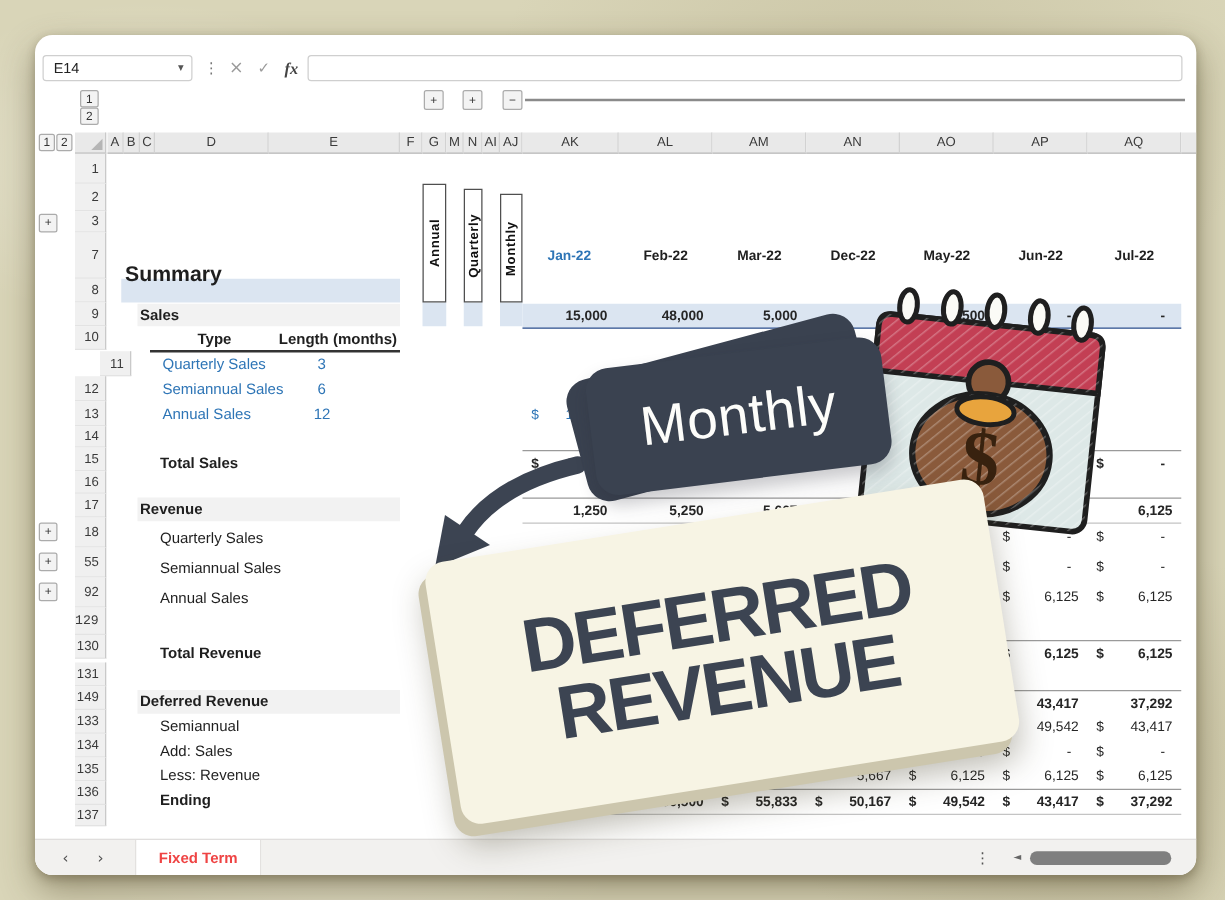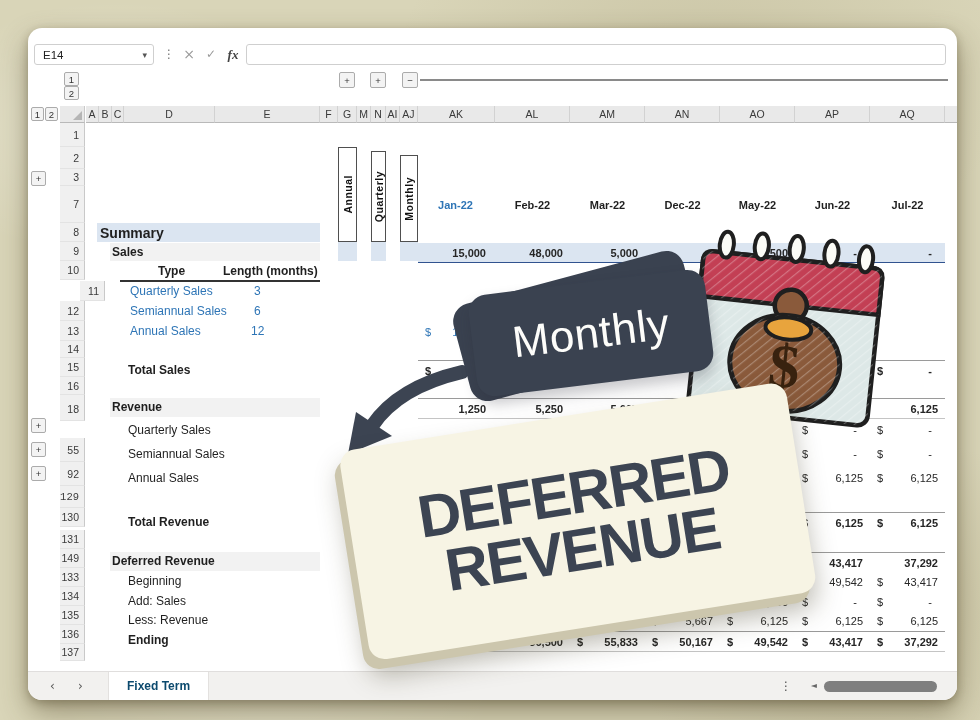--- a/index.html
+++ b/index.html
@@ -53,21 +53,21 @@
   .vrow.bold .cell{font-weight:bold;}
   .vrow.bluetxt .cell{color:#2e75b6;}
   .vrow.blueband{background:#dbe5f1;border-bottom:1px solid #31538f;}
   .vrow.btop{border-top:1px solid #9a9a9a;}
   .vrow.bbot{border-bottom:1px solid #c4c4c4;}
   .hline{position:absolute;background:#333;}
   
   .tabbar{position:absolute;left:0;bottom:0;width:100%;height:28px;background:#f2f1ef;border-top:1px solid #e0dedd;}
   .tabnav{position:absolute;top:0;height:28px;line-height:28px;color:#555;font-size:12px;font-family:"DejaVu Sans",sans-serif;}
   .sheettab{position:absolute;left:80px;top:0;height:28px;line-height:28px;background:#fff;padding:0 18px;
-    font-size:12px;font-weight:bold;color:#0c4a6e;border-right:1px solid #e3e1df;border-left:1px solid #e3e1df;}
+    font-size:12px;font-weight:bold;color:#ef4444;border-right:1px solid #e3e1df;border-left:1px solid #e3e1df;}
   .scrollthumb{position:absolute;right:20px;top:9px;width:113px;height:11px;background:#7f7f7f;border-radius:6px;}
   
   .svgoverlay{position:absolute;left:0;top:0;width:980px;height:720px;pointer-events:none;}
   .monthly-back{position:absolute;left:458px;top:276px;width:238px;height:100px;background:#3a4250;border-radius:18px;
     transform:rotate(-15deg);}
   .monthly{position:absolute;left:472px;top:282px;width:238px;height:102px;background:#3a4250;border-radius:18px;
     transform:rotate(-7deg);display:flex;align-items:center;justify-content:center;box-shadow:0 8px 14px rgba(40,40,50,.25);}
   .monthly span{color:#fdfdfa;font-size:44px;letter-spacing:.5px;}
   .defsticker{position:absolute;left:338px;top:452px;width:452px;height:212px;background:#f7f4e4;border-radius:16px;
     transform:rotate(-9deg);transform-origin:top left;
@@ -140,21 +140,21 @@
         <div class="rownum" style="top:195px;height:19px;line-height:19px;">8</div>
         <div class="rownum" style="top:214px;height:19px;line-height:19px;">9</div>
         <div class="rownum" style="top:233px;height:19px;line-height:19px;">10</div>
         <div class="rownum" style="top:253px;height:20px;line-height:20px;margin-left:20px;">11</div>
         <div class="rownum" style="top:273px;height:20px;line-height:20px;">12</div>
         <div class="rownum" style="top:293px;height:20px;line-height:20px;">13</div>
         <div class="rownum" style="top:313px;height:17px;line-height:17px;">14</div>
         <div class="rownum" style="top:330px;height:19px;line-height:19px;">15</div>
         <div class="rownum" style="top:349px;height:18px;line-height:18px;">16</div>
         <div class="rownum" style="top:367px;height:19px;line-height:19px;">17</div>
-        <div class="rownum" style="top:369px;height:24px;line-height:24px;">18</div>
+        <div class="rownum" style="top:386px;height:24px;line-height:24px;">18</div>
         <div class="rownum" style="top:410px;height:24px;line-height:24px;">55</div>
         <div class="rownum" style="top:434px;height:24px;line-height:24px;">92</div>
         <div class="rownum" style="top:458px;height:22px;line-height:22px;font-family:Liberation Mono, monospace;">129</div>
         <div class="rownum" style="top:480px;height:19px;line-height:19px;">130</div>
         <div class="rownum" style="top:502px;height:19px;line-height:19px;">131</div>
         <div class="rownum" style="top:521px;height:19px;line-height:19px;">149</div>
         <div class="rownum" style="top:540px;height:19px;line-height:19px;">133</div>
         <div class="rownum" style="top:559px;height:19px;line-height:19px;">134</div>
         <div class="rownum" style="top:578px;height:19px;line-height:19px;">135</div>
         <div class="rownum" style="top:597px;height:19px;line-height:19px;">136</div>
@@ -444,39 +444,39 @@
     <div class="vbox" style="left:310px;top:119px;width:19px;height:95px;">
         <span>Annual</span>
       </div>
     <div class="vbox" style="left:343px;top:123px;width:15px;height:91px;">
         <span>Quarterly</span>
       </div>
     <div class="vbox" style="left:372px;top:127px;width:18px;height:87px;">
         <span>Monthly</span>
       </div>
 
-    <div class="lbl b" style="left:72px;top:197px;font-size:14px;">Summary</div>
+    <div class="lbl b" style="left:72px;top:182px;font-size:17px;">Summary</div>
     <div class="lbl b" style="left:84px;top:217px;">Sales</div>
     <div class="lbl b" style="left:130px;top:236px;">Type</div>
     <div class="lbl b" style="left:195px;top:236px;">Length (months)</div>
     <div class="hline" style="left:92px;top:252px;width:200px;height:1.5px;"></div>
     <div class="lbl blue" style="left:102px;top:256px;">Quarterly Sales</div>
     <div class="lbl blue" style="left:226px;top:256px;">3</div>
     <div class="lbl blue" style="left:102px;top:276px;">Semiannual Sales</div>
     <div class="lbl blue" style="left:226px;top:276px;">6</div>
     <div class="lbl blue" style="left:102px;top:296px;">Annual Sales</div>
     <div class="lbl blue" style="left:223px;top:296px;">12</div>
     <div class="lbl b" style="left:100px;top:335px;">Total Sales</div>
     <div class="lbl b" style="left:84px;top:372px;">Revenue</div>
     <div class="lbl" style="left:100px;top:395px;">Quarterly Sales</div>
     <div class="lbl" style="left:100px;top:419px;">Semiannual Sales</div>
     <div class="lbl" style="left:100px;top:443px;">Annual Sales</div>
     <div class="lbl b" style="left:100px;top:487px;">Total Revenue</div>
     <div class="lbl b" style="left:84px;top:526px;">Deferred Revenue</div>
-    <div class="lbl" style="left:100px;top:546px;">Beginning</div>
+    <div class="lbl" style="left:100px;top:546px;">Semiannual</div>
     <div class="lbl" style="left:100px;top:566px;">Add: Sales</div>
     <div class="lbl" style="left:100px;top:585px;">Less: Revenue</div>
     <div class="lbl b" style="left:100px;top:605px;">Ending</div>
 
     <div class="tabbar">
       <div class="tabnav" style="left:22px;">‹</div>
       <div class="tabnav" style="left:50px;">›</div>
       <div class="sheettab">Fixed Term</div>
       <div class="tabnav" style="left:200px;font-size:15px;color:#333;"></div>
       <div class="tabnav" style="right:165px;color:#555;">⋮</div>

